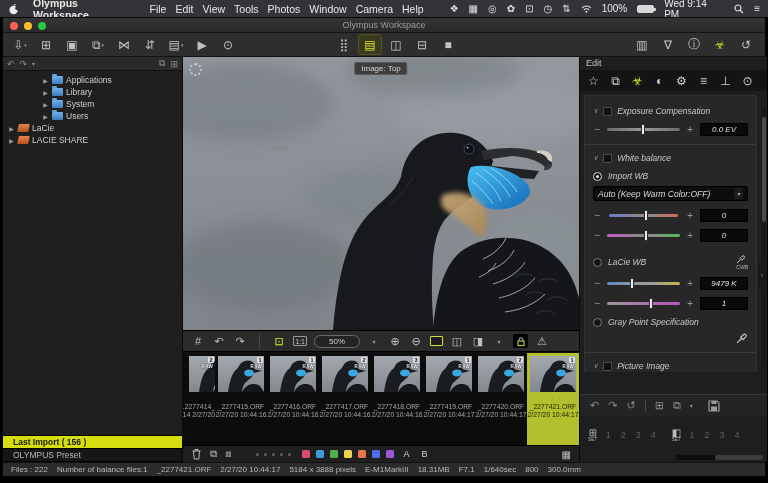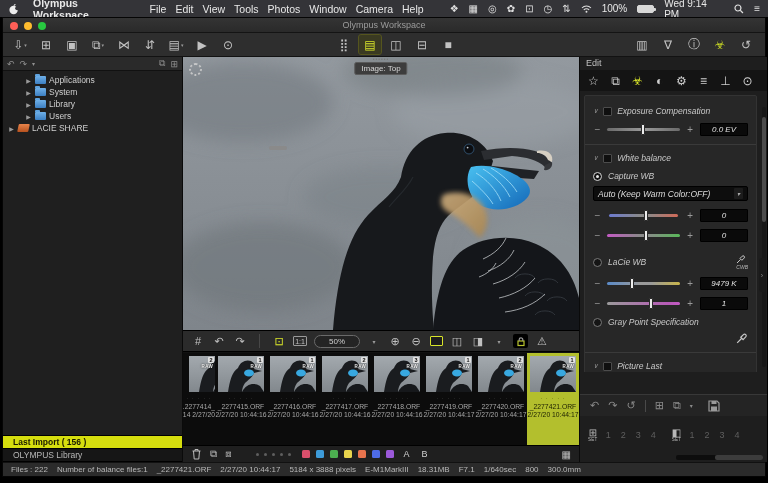--- a/index.html
+++ b/index.html
@@ -37,21 +37,21 @@
   .tb-mid { position:absolute; left:330px; }
   .tb-right { position:absolute; right:8px; }
 
   
   .sidebar { position:absolute; left:0; top:39px; width:180px; bottom:14px; background:#1f1f1f; border-right:1px solid #0a0a0a; }
   .side-top { height:14px; background:#2a2a2a; border-bottom:1px solid #111; display:flex; align-items:center; padding:0 4px; color:#8f8f8f; font-size:9px; gap:5px; }
   .side-top .sp { flex:1; }
   .tree { padding-top:3px; }
   .tree-row { display:flex; align-items:center; height:12px; font-size:8.5px; color:#cfcfcf; gap:3px; }
   .tree-row .arrow { color:#9a9a9a; font-size:6px; width:7px; text-align:center; }
-  .lvl0 { padding-left:5px; } .lvl1 { padding-left:15px; } .lvl2 { padding-left:22px; }
+  .lvl0 { padding-left:5px; } .lvl1 { padding-left:15px; } .lvl2 { padding-left:39px; }
   .tree-icon { width:11px; height:8px; border-radius:1px; position:relative; flex:0 0 auto; }
   .tree-icon.folder { background:linear-gradient(#6fb0e8,#3c7fc2); }
   .tree-icon.folder::before { content:""; position:absolute; left:0; top:-2px; width:5px; height:2px; background:#5ea2de; border-radius:1px 1px 0 0; }
   .tree-icon.disk { background:linear-gradient(#c9c9c9,#8f8f8f); }
   .tree-icon.lacie { background:linear-gradient(#e8844a,#b6511e); transform:skewX(-12deg); }
   .collections { position:absolute; left:0; right:0; bottom:0; border-top:1px solid #000; }
   .coll-row { height:13px; font-size:8.5px; display:flex; align-items:center; padding:0 10px; color:#b9b9b9; background:#161616; border-bottom:1px solid #000; }
   .coll-row.selected { background:#d6de0e; color:#1a1a00; font-weight:bold; }
 
   
@@ -273,50 +273,55 @@
 
           <div class="tree-row lvl2">
             <span class="arrow">▶</span>
             <span class="tree-icon folder"></span>
             <span>Applications</span>
           </div>
 
           <div class="tree-row lvl2">
             <span class="arrow">▶</span>
             <span class="tree-icon folder"></span>
-            <span>System</span>
+            <span>Library</span>
           </div>
 
           <div class="tree-row lvl2">
             <span class="arrow">▶</span>
             <span class="tree-icon folder"></span>
-            <span>Library</span>
+            <span>System</span>
           </div>
 
           <div class="tree-row lvl2">
             <span class="arrow">▶</span>
             <span class="tree-icon folder"></span>
             <span>Users</span>
           </div>
 
+          <div class="tree-row lvl0">
+            <span class="arrow">▶</span>
+            <span class="tree-icon lacie"></span>
+            <span>LaCie</span>
+          </div>
 
           <div class="tree-row lvl0">
             <span class="arrow">▶</span>
             <span class="tree-icon lacie"></span>
             <span>LACIE SHARE</span>
           </div>
         </div>
       <div class="collections">
 
           <div class="coll-row selected">
             <span>Last Import ( 156 )</span>
           </div>
 
           <div class="coll-row">
-            <span>OLYMPUS Library</span>
+            <span>OLYMPUS Preset</span>
           </div>
         </div>
     </div>
 
     <div class="viewer">
 
       <div class="v-image">
         <svg class="mini" width="396" height="273" viewBox="0 0 396 273">
           <defs>
             <linearGradient id="g-sky" x1="0" y1="0" x2="0" y2="1">
@@ -591,21 +596,21 @@
           </div>
           <hr class="sec-div">
 
           <div class="sec-head">
             <span class="chev">∨</span>
             <span class="cbox"></span>
             <span>White balance</span>
           </div>
           <div class="radio-row">
             <span class="radio on"></span>
-            <span>Capture WB</span>
+            <span>Import WB</span>
           </div>
           <div class="dropdown">
             <span>Auto (Keep Warm Color:OFF)</span>
             <span class="dd-caret">▾</span>
           </div>
           <div class="slider-row">
             <span class="pm">−</span>
             <span class="track ab">
                 <span class="thumb" style="left:50%"></span>
               </span>
@@ -655,21 +660,21 @@
           <div class="dropper-line">
             <svg class="mini" width="12" height="12" viewBox="0 0 10 10">
               <path d="M1 9 L4.6 5.4 M4 4.4 l2.2 -2.2 a1.3 1.3 0 1 1 1.9 1.9 l-2.2 2.2 z" stroke="#c8c8c8" stroke-width="1" fill="none"></path>
             </svg>
           </div>
           <hr class="sec-div">
 
           <div class="sec-head">
             <span class="chev">∨</span>
             <span class="cbox"></span>
-            <span>Picture Last</span>
+            <span>Picture Image</span>
           </div>
 
         </div>
       </div>
 
       <div class="ep-vscroll">
           <span class="vthumb"></span>
         </div>
 
       <div class="ep-actions">

